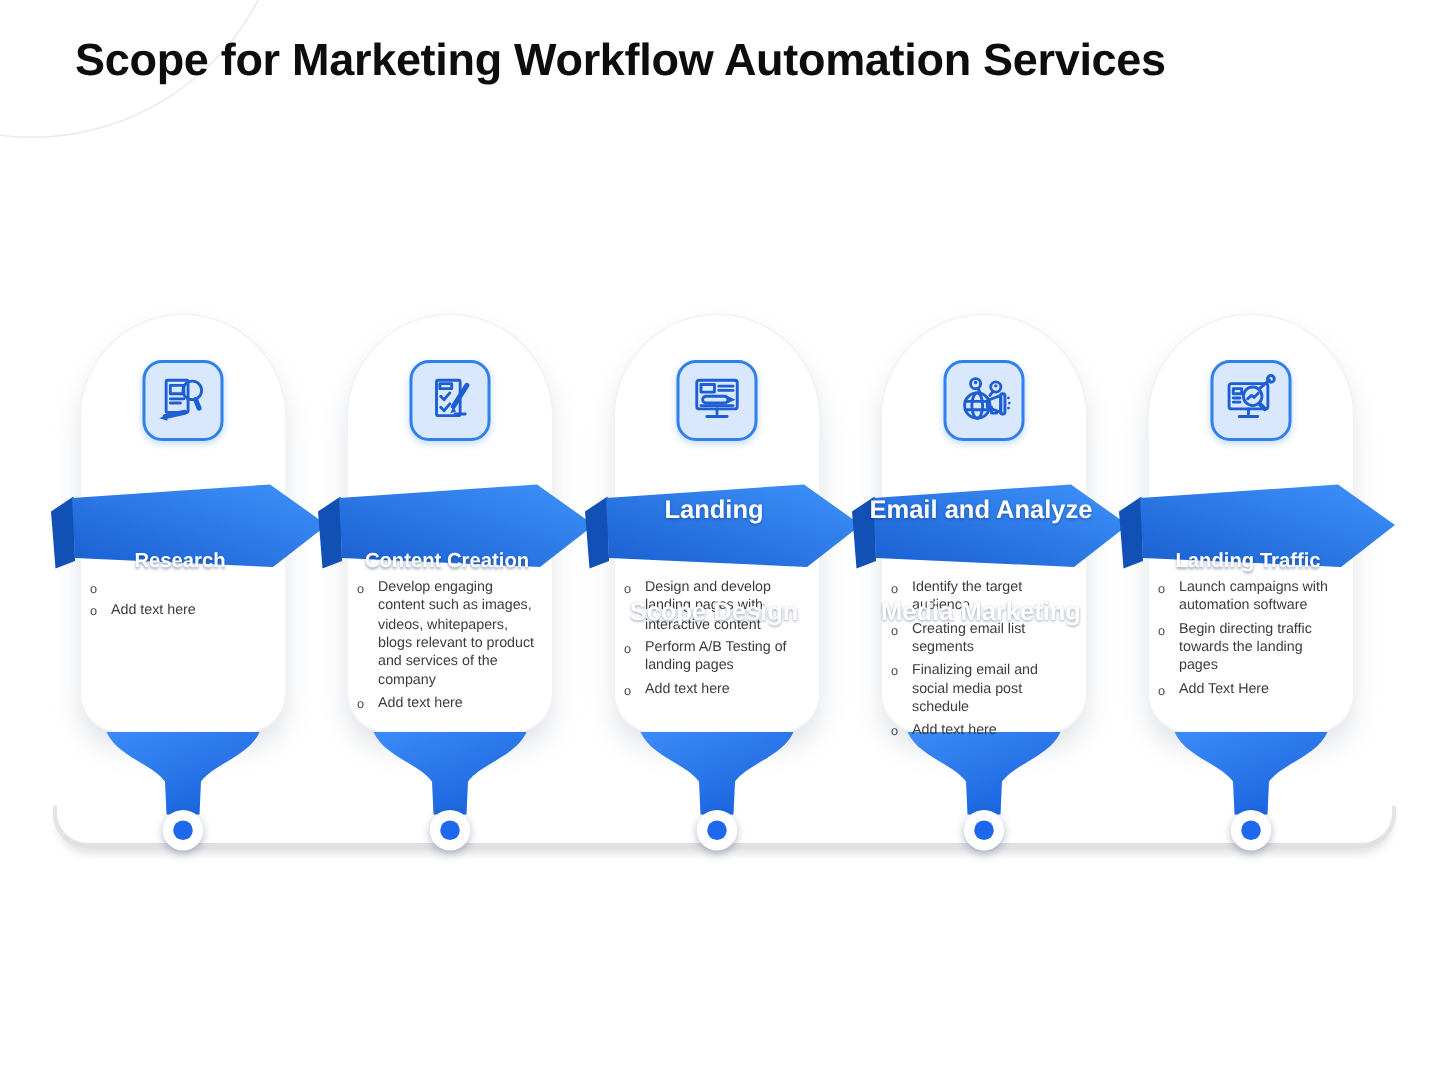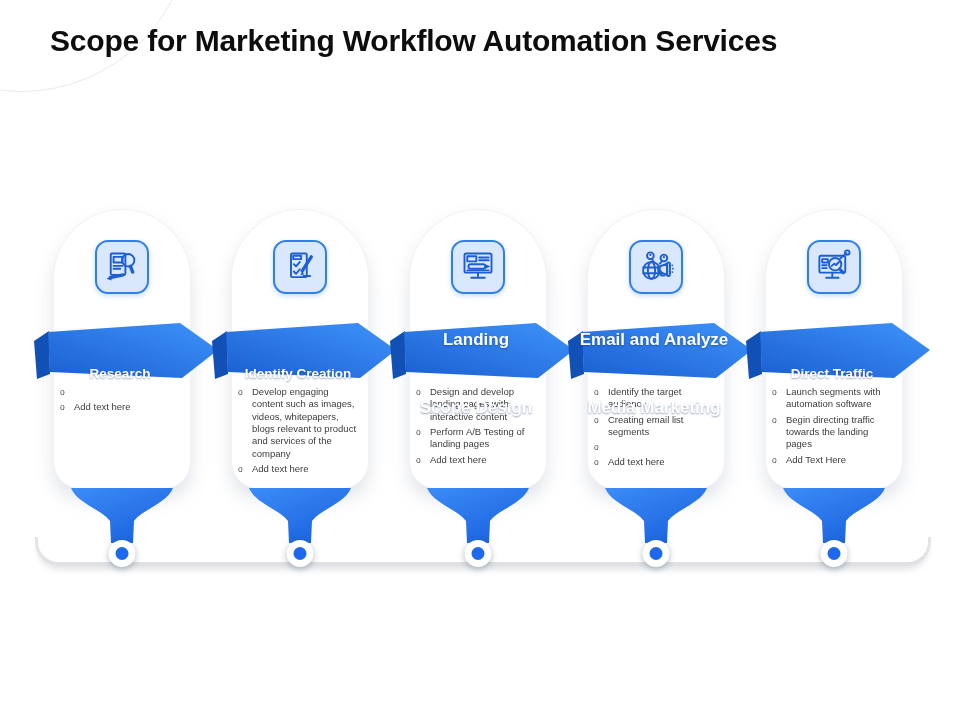--- a/index.html
+++ b/index.html
@@ -122,21 +122,21 @@
           <path class="icf" d="M18 19.5 l-1.8 4 l3.4 -1 Z"></path>
           <path class="ic" d="M19 24 h6"></path>
         </svg>
       </div>
       <div class="ribbon">
         <svg width="186" height="58" viewBox="0 0 186 58">
           <polygon points="2,19 17,9 18,52 5,57" fill="#1150b4"></polygon>
           <polygon points="16,10 148,1 186,28 150,56 18,50" fill="url(#gradRibbon)"></polygon>
         </svg>
         <div class="ribbon-label">
-          <span>Identify Creation</span>
+          <span>Content Creation</span>
         </div>
       </div>
       <ul class="bullets">
         <li>
             <span class="bm">o</span>
             <span class="bt">Develop engaging content such as images, videos, whitepapers, blogs relevant to product and services of the company</span>
           </li>
         <li>
             <span class="bm">o</span>
             <span class="bt">Add text here</span>
@@ -229,20 +229,21 @@
         <li>
             <span class="bm">o</span>
             <span class="bt">Identify the target audience</span>
           </li>
         <li>
             <span class="bm">o</span>
             <span class="bt">Creating email list segments</span>
           </li>
         <li>
             <span class="bm">o</span>
+            <span class="bt">Finalizing email and social media post schedule</span>
           </li>
         <li>
             <span class="bm">o</span>
             <span class="bt">Add text here</span>
           </li>
       </ul>
       <svg class="funnel" viewBox="0 0 104 60">
         <path d="M1 0 H103 C96 16 73 21 64 33 L63 55 H41 L40 33 C31 21 8 16 1 0 Z" fill="url(#gradFunnel)"></path>
       </svg>
       <div class="dot">
@@ -264,27 +265,27 @@
           <circle class="ic" cx="27.8" cy="3.2" r="2"></circle>
           <path class="ic" d="M14.5 21 v3 M9 25.5 h11"></path>
         </svg>
       </div>
       <div class="ribbon">
         <svg width="186" height="58" viewBox="0 0 186 58">
           <polygon points="2,19 17,9 18,52 5,57" fill="#1150b4"></polygon>
           <polygon points="16,10 148,1 186,28 150,56 18,50" fill="url(#gradRibbon)"></polygon>
         </svg>
         <div class="ribbon-label">
-          <span>Direct Traffic</span>
-        </div>
-      </div>
-      <ul class="bullets">
-        <li>
-            <span class="bm">o</span>
-            <span class="bt">Launch segments with automation software</span>
+          <span>Landing Traffic</span>
+        </div>
+      </div>
+      <ul class="bullets">
+        <li>
+            <span class="bm">o</span>
+            <span class="bt">Launch campaigns with automation software</span>
           </li>
         <li>
             <span class="bm">o</span>
             <span class="bt">Begin directing traffic towards the landing pages</span>
           </li>
         <li>
             <span class="bm">o</span>
             <span class="bt">Add Text Here</span>
           </li>
       </ul>

